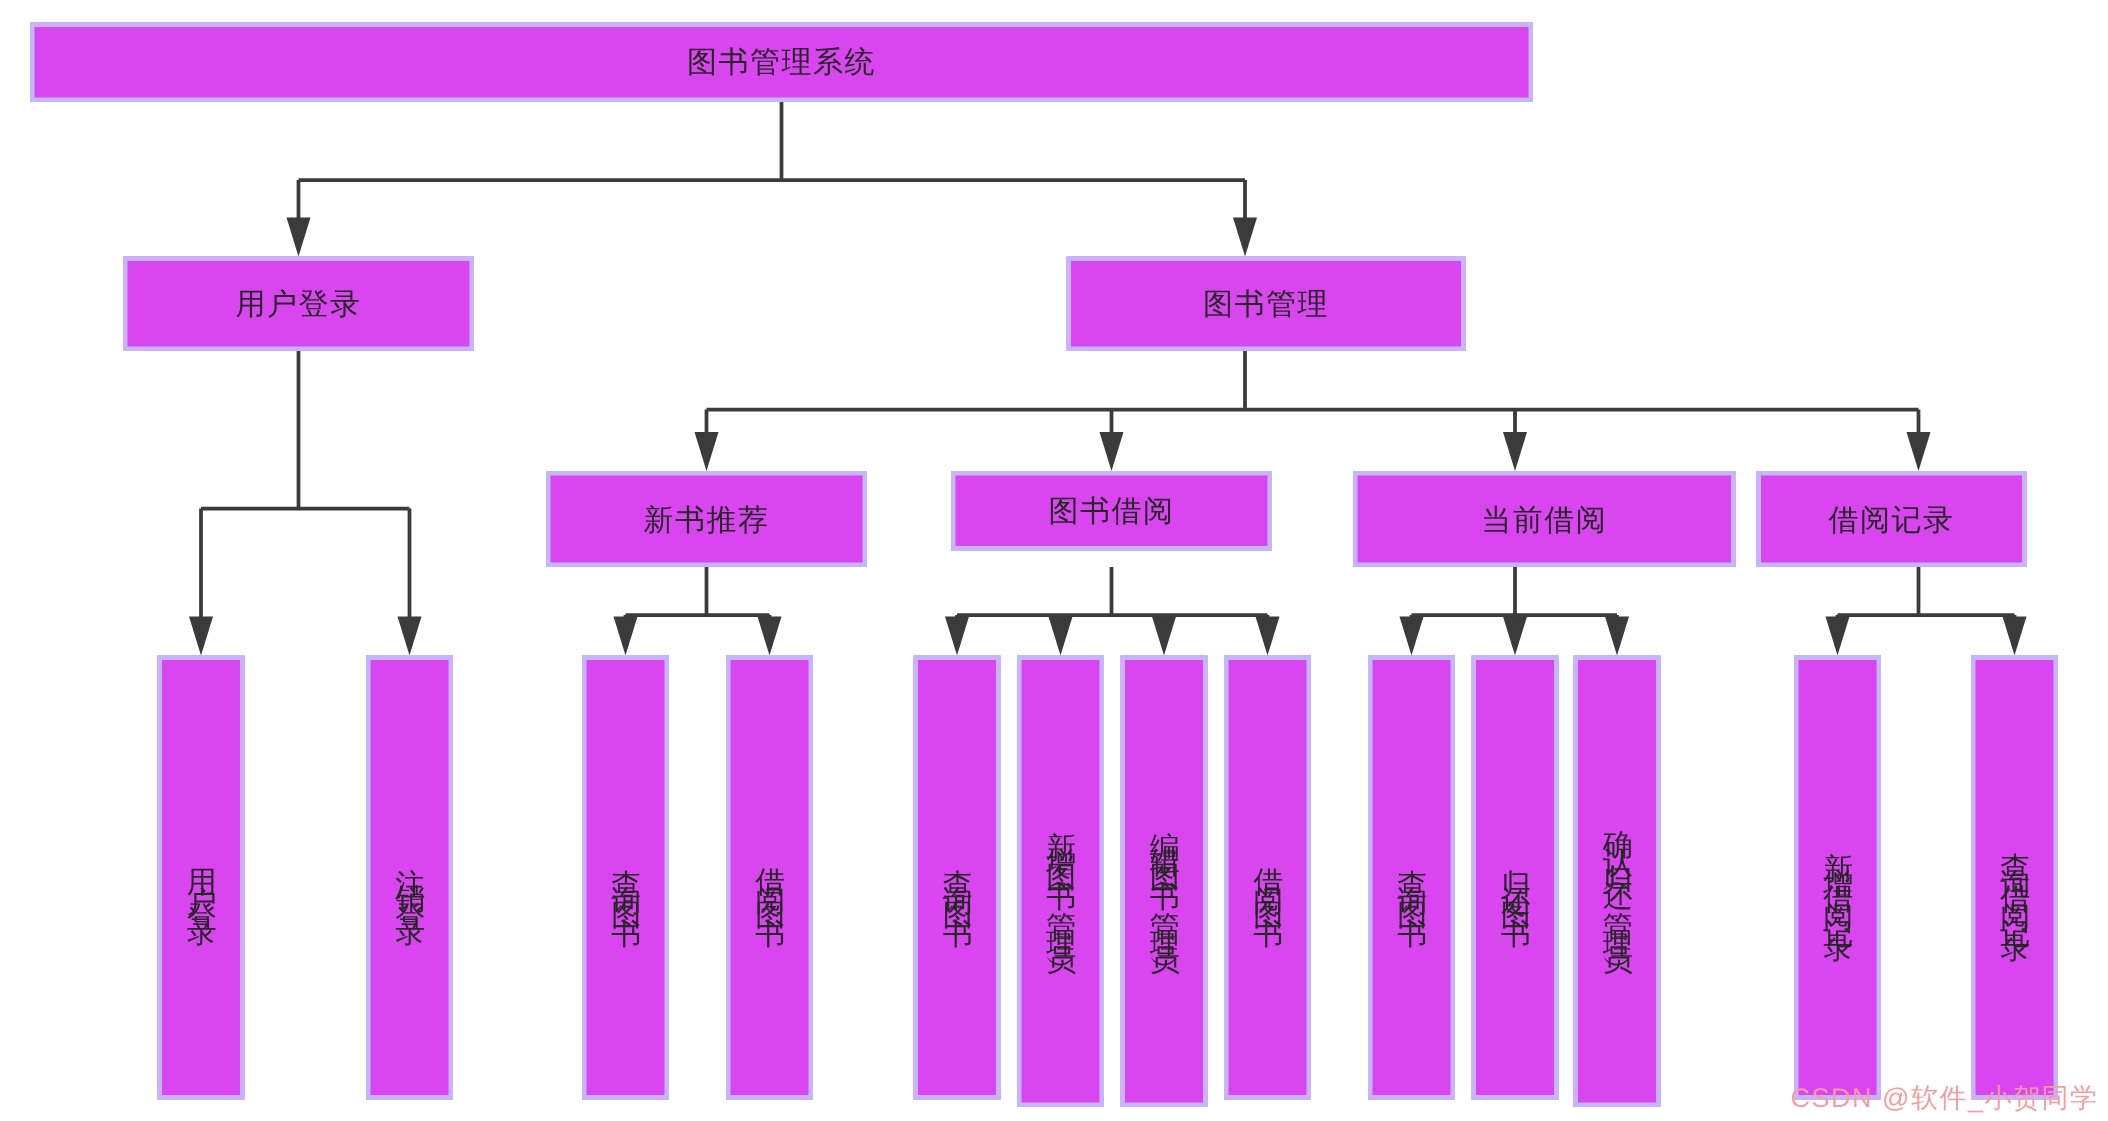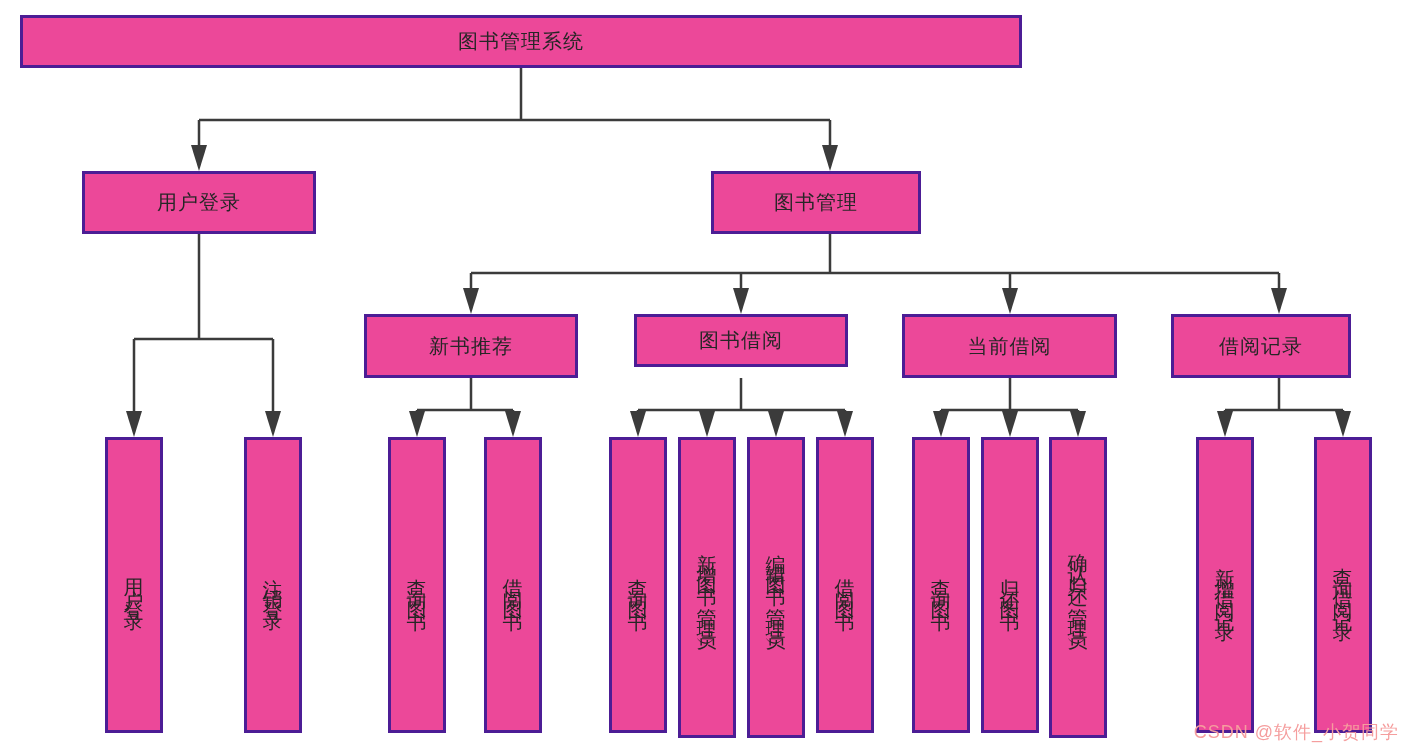--- a/index.html
+++ b/index.html
@@ -8,22 +8,22 @@
     width: 1405px;
     height: 747px;
     background: #ffffff;
     font-family: "Liberation Sans", sans-serif;
     overflow: hidden;
   }
   .wires { position: absolute; left: 0; top: 0; }
   .node {
     position: absolute;
     box-sizing: border-box;
-    background: #ec4899;
-    border: 3px solid #4c1d95;
+    background: #d946ef;
+    border: 3px solid #c4b5fd;
     display: flex;
     align-items: center;
     justify-content: center;
   }
   .h-label {
     font-size: 20px;
     color: #262626;
     letter-spacing: 1px;
     white-space: nowrap;
   }
@@ -93,31 +93,31 @@
     </g>
   </svg>
 
   <div class="node" style="left:20px; top:15px; width:1002px; height:53px;">
     <span class="h-label">图书管理系统</span>
   </div>
 
   <div class="node" style="left:82px; top:171px; width:234px; height:63px;">
     <span class="h-label">用户登录</span>
   </div>
-  <div class="node" style="left:711px; top:171px; width:210px; height:63px;">
+  <div class="node" style="left:711px; top:171px; width:266px; height:63px;">
     <span class="h-label">图书管理</span>
   </div>
 
   <div class="node" style="left:364px; top:314px; width:214px; height:64px;">
     <span class="h-label">新书推荐</span>
   </div>
   <div class="node" style="left:634px; top:314px; width:214px; height:53px;">
     <span class="h-label">图书借阅</span>
   </div>
-  <div class="node" style="left:902px; top:314px; width:215px; height:64px;">
+  <div class="node" style="left:902px; top:314px; width:255px; height:64px;">
     <span class="h-label">当前借阅</span>
   </div>
   <div class="node" style="left:1171px; top:314px; width:180px; height:64px;">
     <span class="h-label">借阅记录</span>
   </div>
 
   <div class="node leaf" style="left:105px;">
     <span class="v-label">用户登录</span>
   </div>
   <div class="node leaf" style="left:244px;">

